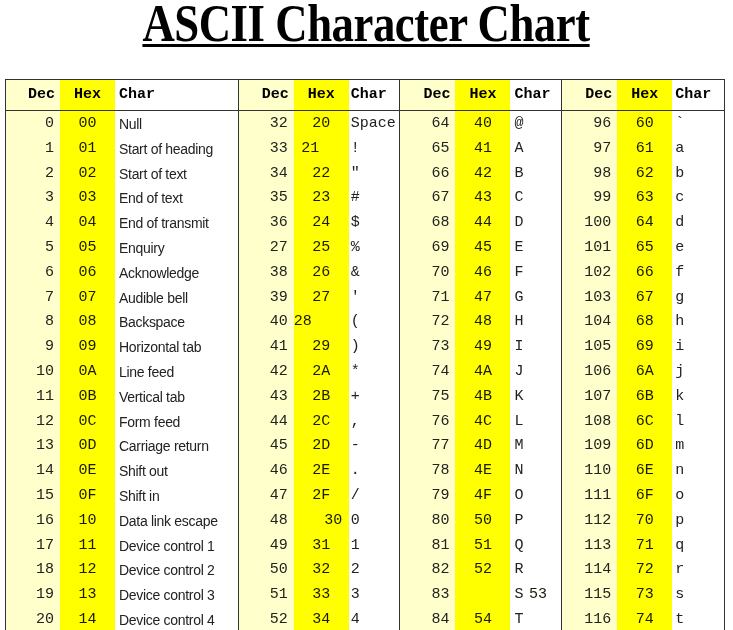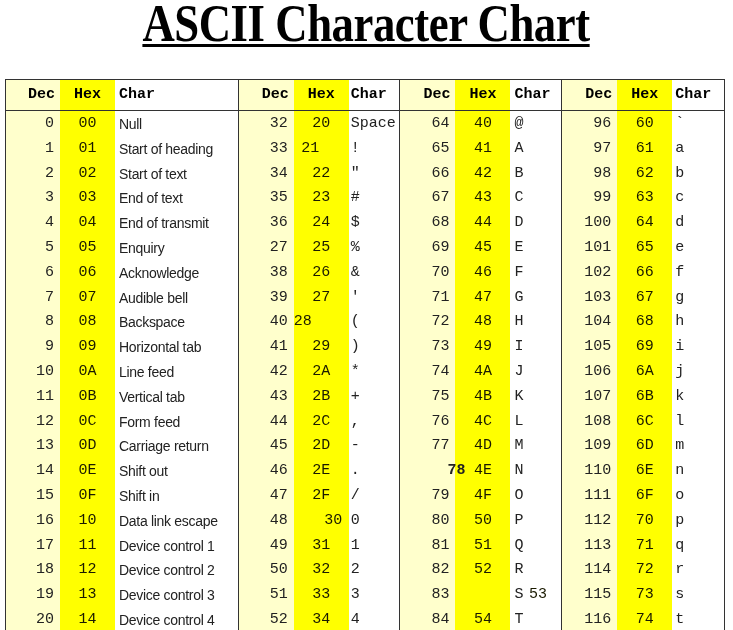--- a/index.html
+++ b/index.html
@@ -391,21 +391,21 @@
           <span class="cell mono dec" style="left: 0px; width: 49px; text-align: right;">76</span>
           <span class="cell mono hex" style="left: 55px; width: 55px; text-align: center;">4C</span>
           <span class="cell mono" style="left: 114px; text-align: left;">L</span>
         </div>
         <div class="row">
           <span class="cell mono dec" style="left: 0px; width: 49px; text-align: right;">77</span>
           <span class="cell mono hex" style="left: 55px; width: 55px; text-align: center;">4D</span>
           <span class="cell mono" style="left: 114px; text-align: left;">M</span>
         </div>
         <div class="row">
-          <span class="cell mono dec" style="left: 16px; width: 49px; text-align: right; font-weight: bold;">78</span>
+          <span class="cell mono dec" style="left: 0px; width: 49px; text-align: right;">78</span>
           <span class="cell mono hex" style="left: 55px; width: 55px; text-align: center;">4E</span>
           <span class="cell mono" style="left: 114px; text-align: left;">N</span>
         </div>
         <div class="row">
           <span class="cell mono dec" style="left: 0px; width: 49px; text-align: right;">79</span>
           <span class="cell mono hex" style="left: 55px; width: 55px; text-align: center;">4F</span>
           <span class="cell mono" style="left: 114px; text-align: left;">O</span>
         </div>
         <div class="row">
           <span class="cell mono dec" style="left: 0px; width: 49px; text-align: right;">80</span>

